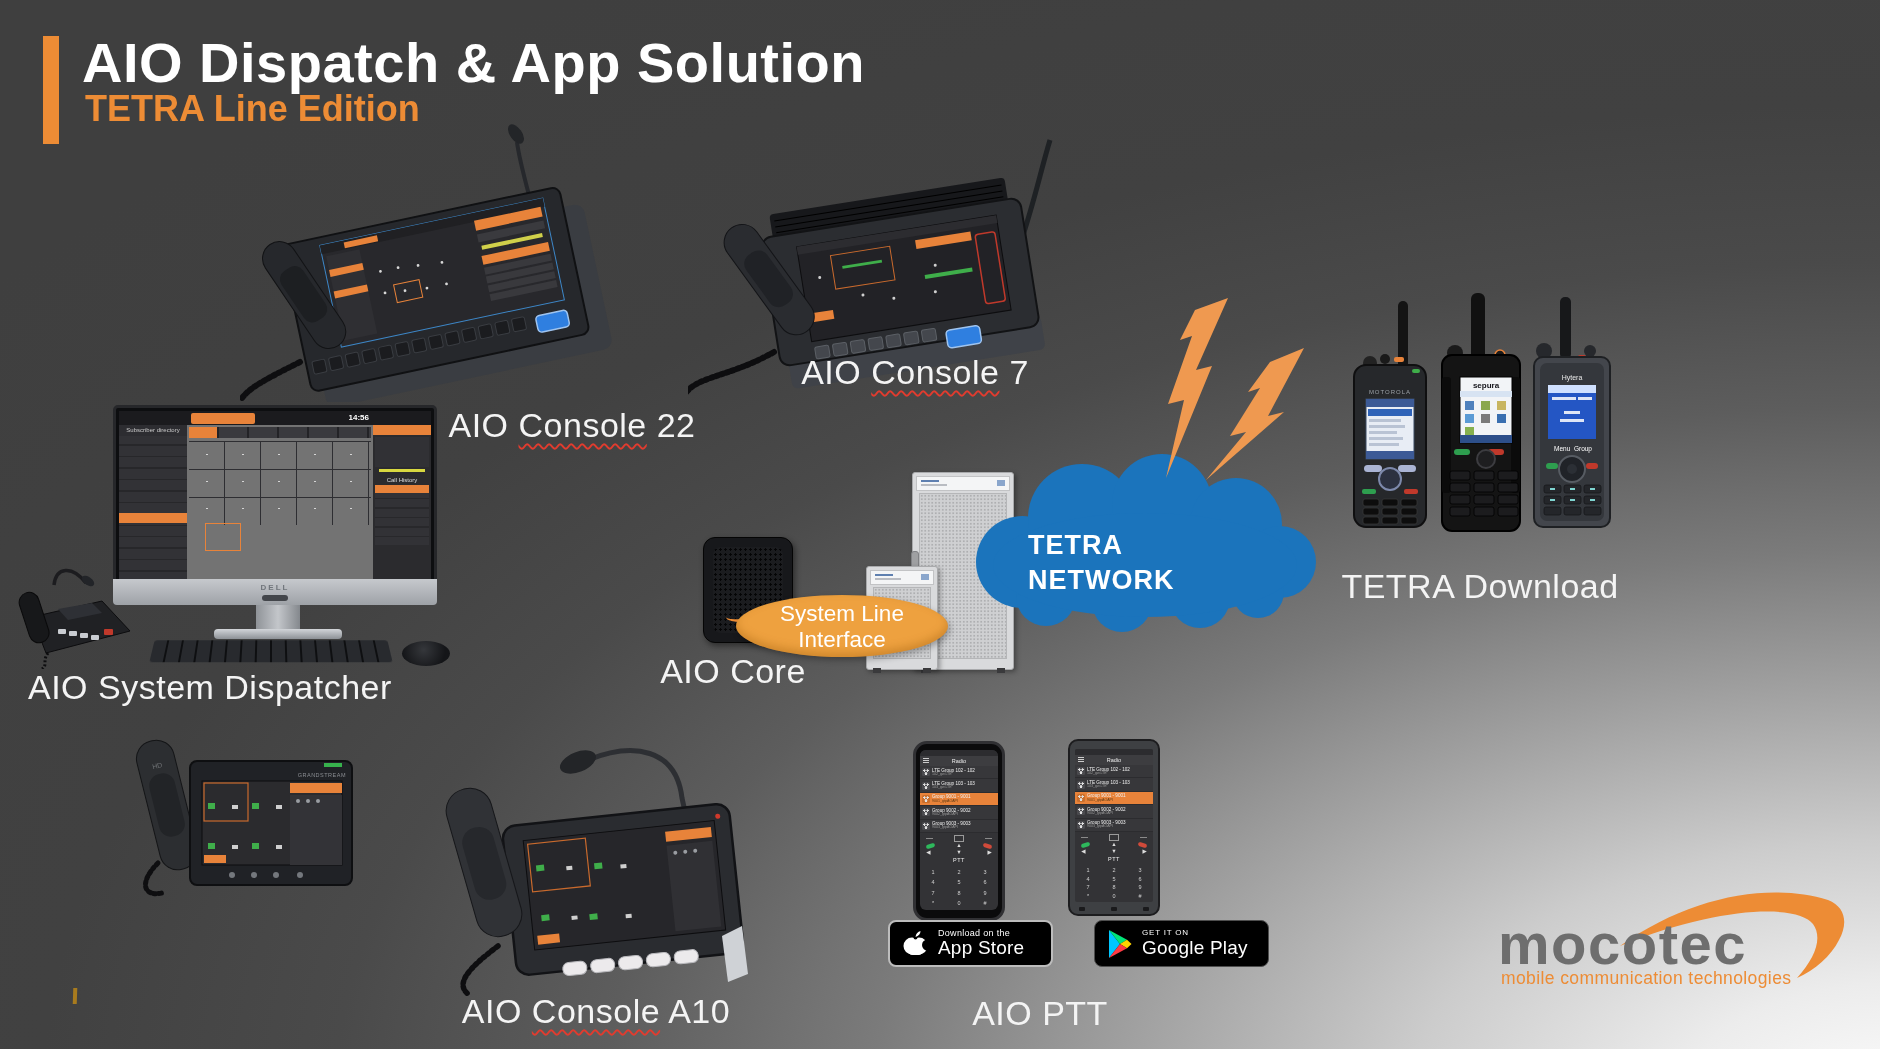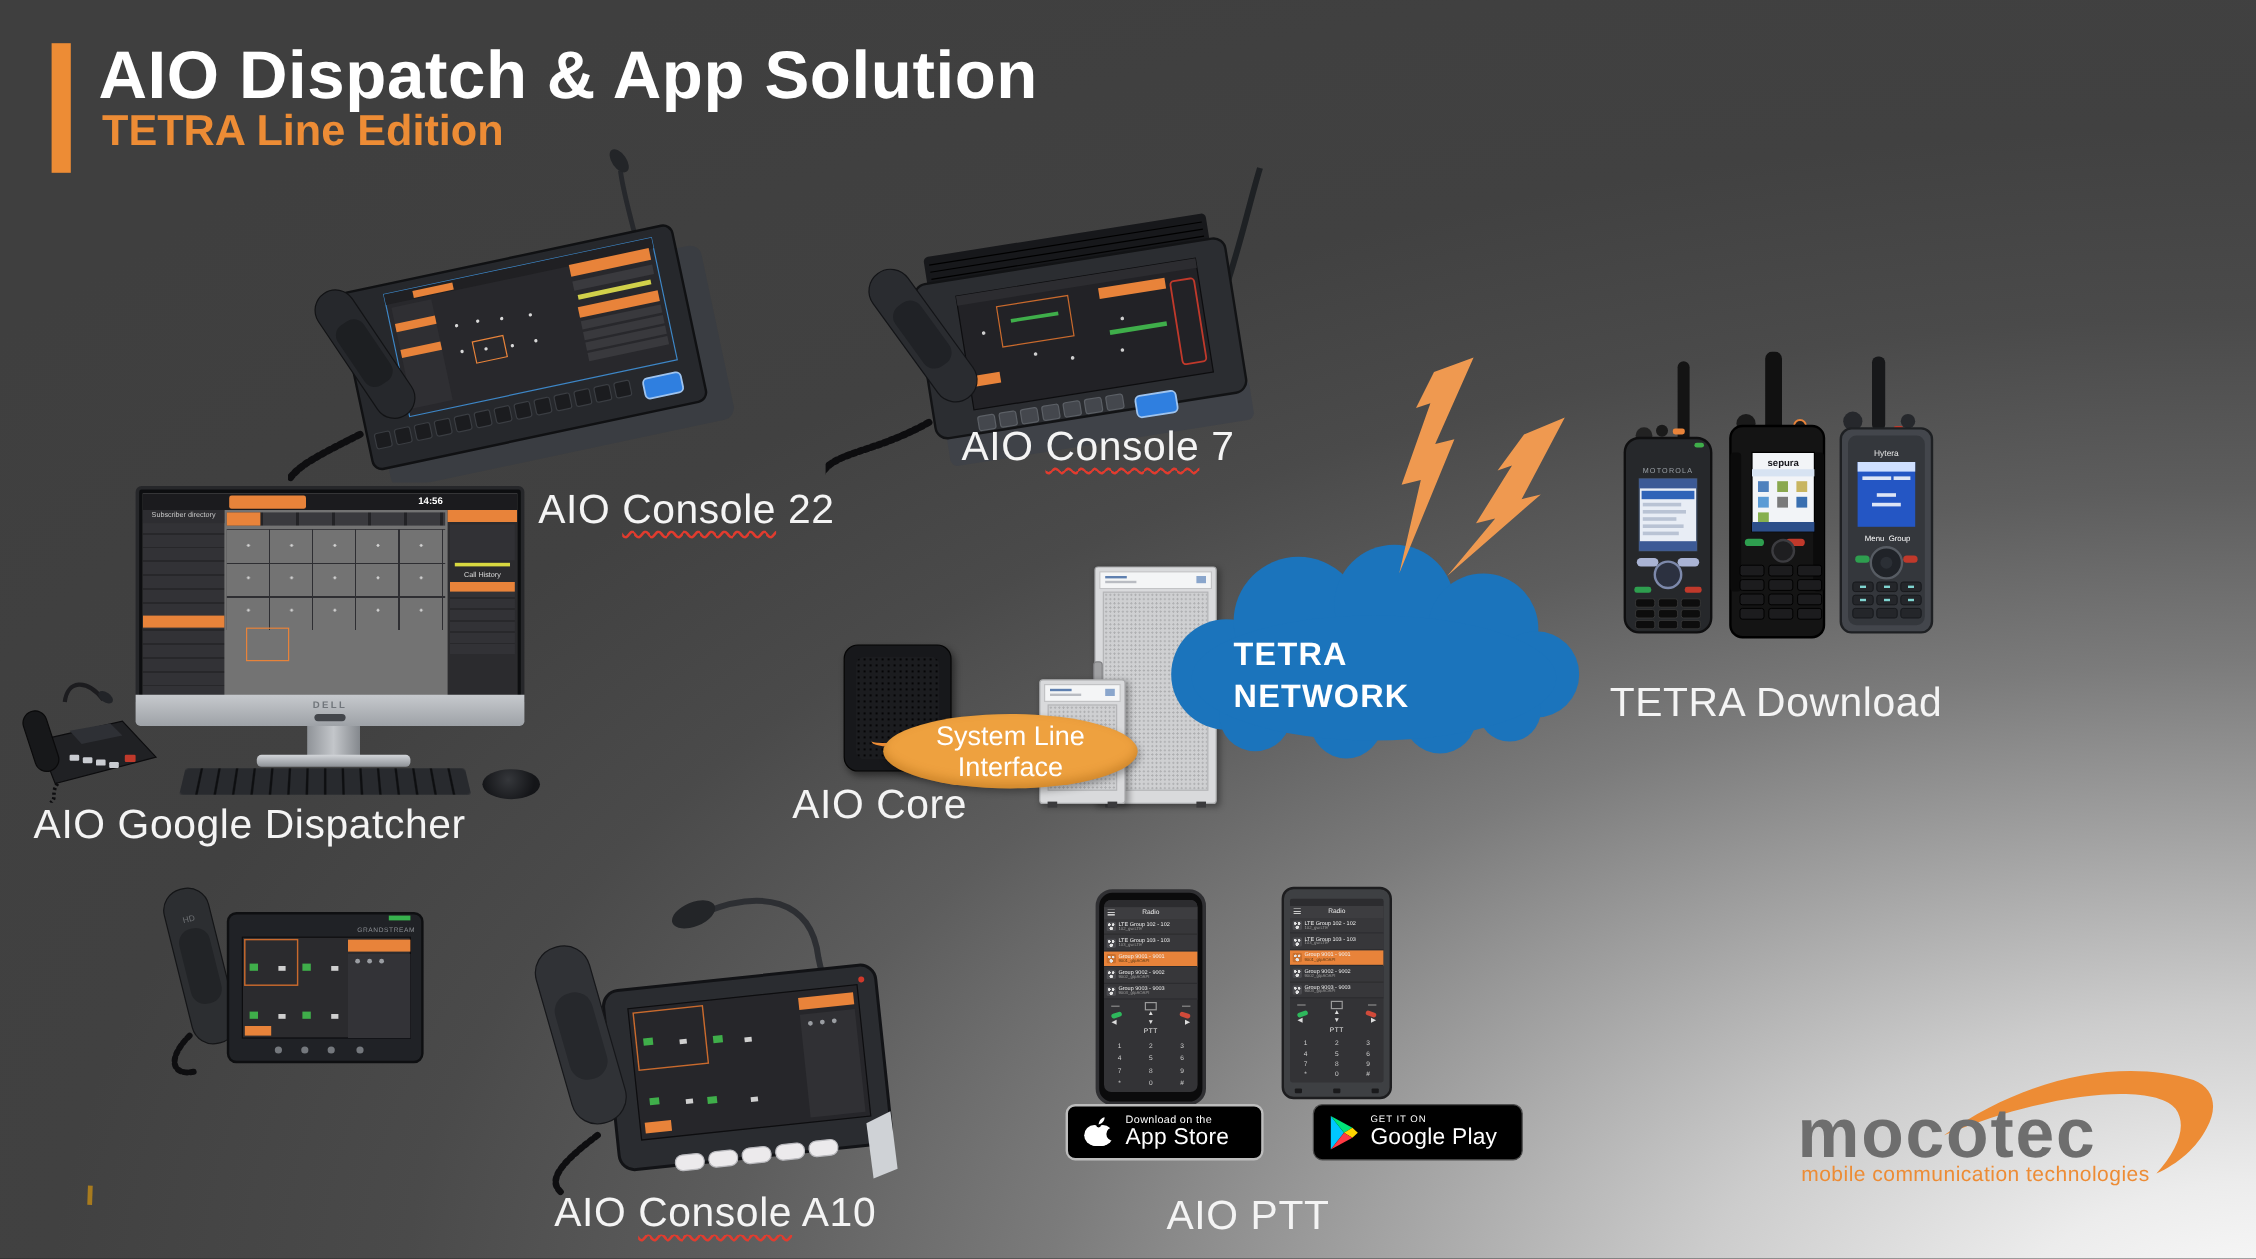--- a/index.html
+++ b/index.html
@@ -285,21 +285,21 @@
           <rect x="62" y="76" width="8" height="5" rx="1"></rect>
           <rect x="73" y="78" width="8" height="5" rx="1"></rect>
         </g>
       <rect x="86" y="72" width="9" height="6" rx="1" fill="#c0392b"></rect>
       <g transform="rotate(-18 18 60)">
           <rect x="6" y="34" width="20" height="52" rx="10" fill="#17181a" stroke="#0a0a0b"></rect>
         </g>
       <path d="M30,96 C24,104 30,108 24,112" stroke="#0d0d0f" stroke-width="3" fill="none" stroke-dasharray="2 2"></path>
     </svg>
   </div>
-  <div class="plabel" style="left:243px;top:668px;transform:none;left:28px;">AIO Google Dispatcher</div>
+  <div class="plabel" style="left:243px;top:668px;transform:none;left:28px;">AIO System Dispatcher</div>
 
   <div class="corebox">
     <div class="dots"></div>
     <div class="core-logo"></div>
   </div>
   <div class="rack" style="left:912px;top:472px;width:100px;height:196px;">
     <div class="hdr">
         <i></i>
         <em></em>
         <b></b>

